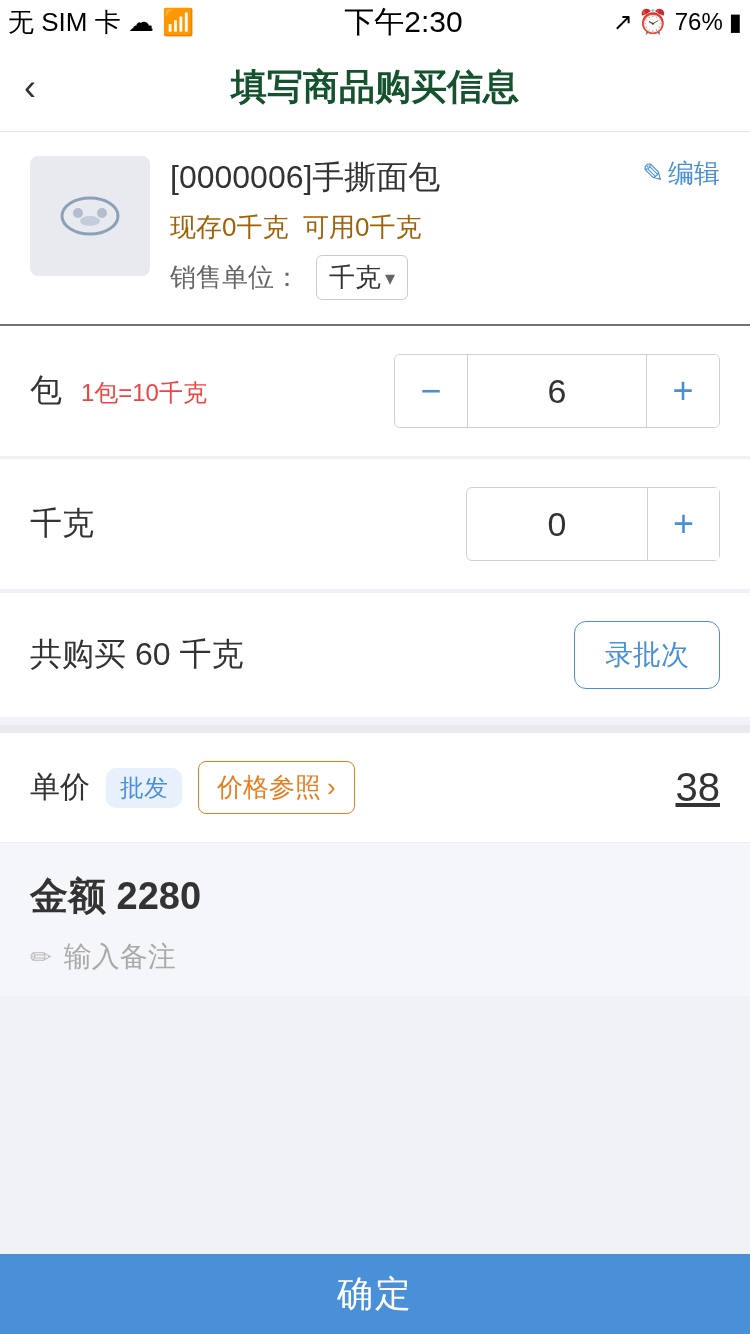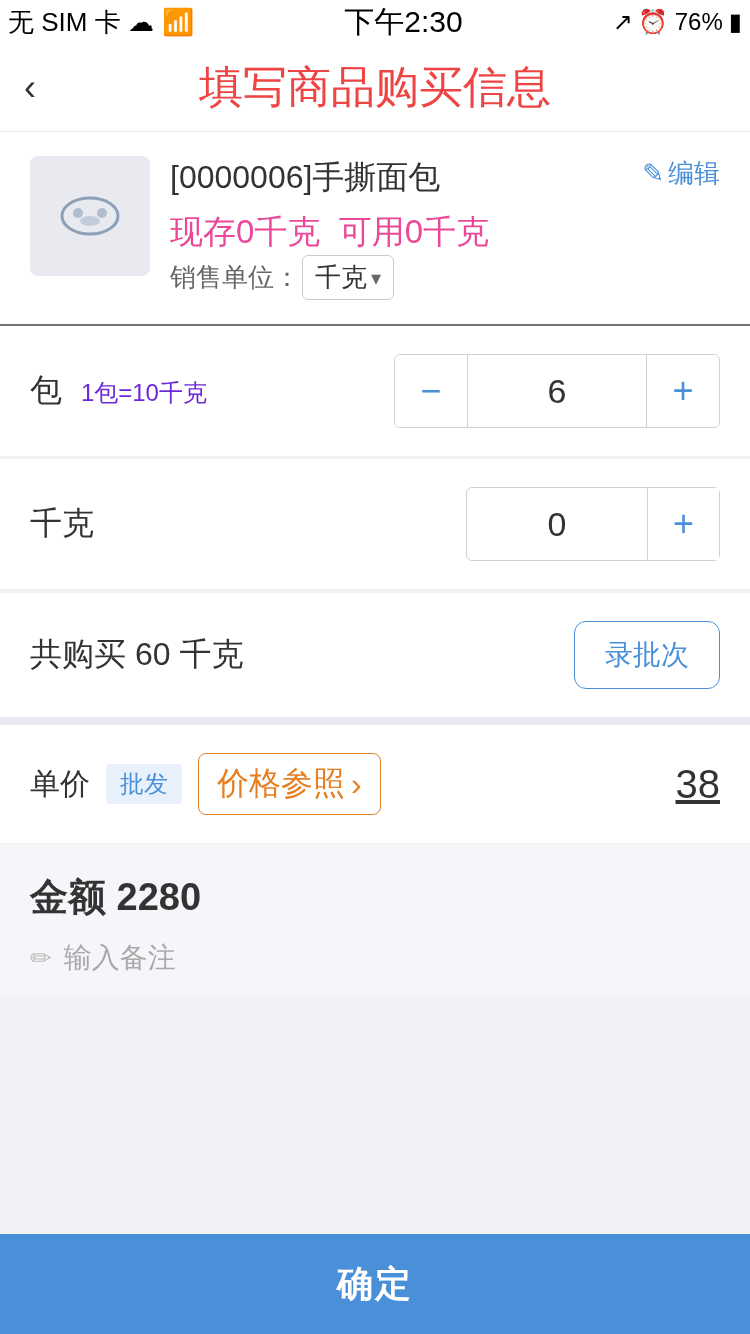--- a/index.html
+++ b/index.html
@@ -42,23 +42,23 @@
       border-bottom: 1px solid #e5e5e5;
     }
     .nav-back {
       position: absolute;
       left: 24px;
       font-size: 36px;
       color: #333;
       cursor: pointer;
     }
     .nav-title {
-      font-size: 44px;
-      font-weight: 400;
-      color: #ef4444;
+      font-size: 36px;
+      font-weight: 700;
+      color: #14532d;
     }
 
     
     .product-card {
       background: #fff;
       padding: 24px 30px;
       display: flex;
       align-items: flex-start;
       gap: 20px;
       border-bottom: 2px solid #737373;
@@ -70,22 +70,22 @@
       border-radius: 8px;
       display: flex;
       align-items: center;
       justify-content: center;
       flex-shrink: 0;
       color: #8da0b8;
       font-size: 42px;
     }
     .product-info { flex: 1; }
     .product-name { font-size: 32px; color: #333; font-weight: 500; margin-bottom: 10px; }
-    .product-stock { font-size: 33px; color: #ec4899; }
-    .product-unit { font-size: 26px; color: #666; display: flex; align-items: center; gap: 2px; }
+    .product-stock { font-size: 26px; color: #a16207; margin-bottom: 10px; }
+    .product-unit { font-size: 26px; color: #666; display: flex; align-items: center; gap: 16px; }
     .unit-selector {
       display: inline-flex; align-items: center; gap: 4px;
       border: 1px solid #ccc; border-radius: 6px;
       padding: 4px 12px;
       font-size: 26px;
       color: #333;
       background: #fff;
     }
     .unit-arrow { color: #666; font-size: 20px; }
     .edit-btn {
@@ -101,21 +101,21 @@
       background: #fff;
       margin-bottom: 2px;
     }
     .qty-row {
       display: flex;
       align-items: center;
       padding: 28px 30px;
       border-bottom: 1px solid #f0f0f0;
     }
     .qty-label { font-size: 32px; color: #333; flex: 1; }
-    .qty-hint { font-size: 24px; color: #6d28d9; margin-left: 10px; }
+    .qty-hint { font-size: 24px; color: #ef4444; margin-left: 10px; }
     .qty-control {
       display: flex;
       align-items: center;
       border: 1px solid #d0d0d0;
       border-radius: 6px;
       overflow: hidden;
     }
     .qty-btn {
       width: 72px;
       height: 72px;
@@ -167,21 +167,21 @@
     }
 
     
     .summary-row {
       background: #fff;
       display: flex;
       align-items: center;
       justify-content: space-between;
       padding: 28px 30px;
       border-top: 1px solid #f0f0f0;
-      margin-bottom: 0;
+      margin-bottom: 8px;
     }
     .summary-text { font-size: 32px; color: #333; }
     .summary-btn {
       border: 1px solid #4a90d9;
       border-radius: 12px;
       padding: 14px 30px;
       font-size: 28px;
       color: #4a90d9;
       background: #fff;
       cursor: pointer;
@@ -198,27 +198,27 @@
       align-items: center;
       gap: 16px;
       border-bottom: 1px solid #f0f0f0;
     }
     .price-label { font-size: 30px; color: #333; }
     .price-badge {
       background: #e8f0fb;
       color: #4a90d9;
       font-size: 24px;
       padding: 4px 14px;
-      border-radius: 4px;
+      border-radius: 10px;
     }
     .price-ref-btn {
       border: 1px solid #e67e22;
       border-radius: 8px;
       padding: 8px 18px;
-      font-size: 32px;
+      font-size: 26px;
       color: #e67e22;
       background: #fff;
       display: flex; align-items: center; gap: 6px;
       cursor: pointer;
     }
     .price-value { font-size: 40px; color: #333; margin-left: auto; font-weight: 500; text-decoration: underline; }
 
     
     .amount-section {
       background: #f5f6fa;
@@ -233,28 +233,27 @@
       color: #aaa;
     }
     .note-icon { font-size: 26px; color: #bbb; }
 
     
     .content-spacer { flex: 1; background: #f0f2f5; }
 
     
     .confirm-btn {
       width: 100%;
-      height: 100px;
+      height: 80px;
       background: #4a90d9;
       border: none;
       font-size: 36px;
       color: #fff;
       cursor: pointer;
       letter-spacing: 2px;
-      font-weight: bold;
     }
   </style>
 </head>
 <body>
 
 <div class="status-bar">
   <div class="left">
     <span>无 SIM 卡 ☁</span>
     <span>📶</span>
   </div>

